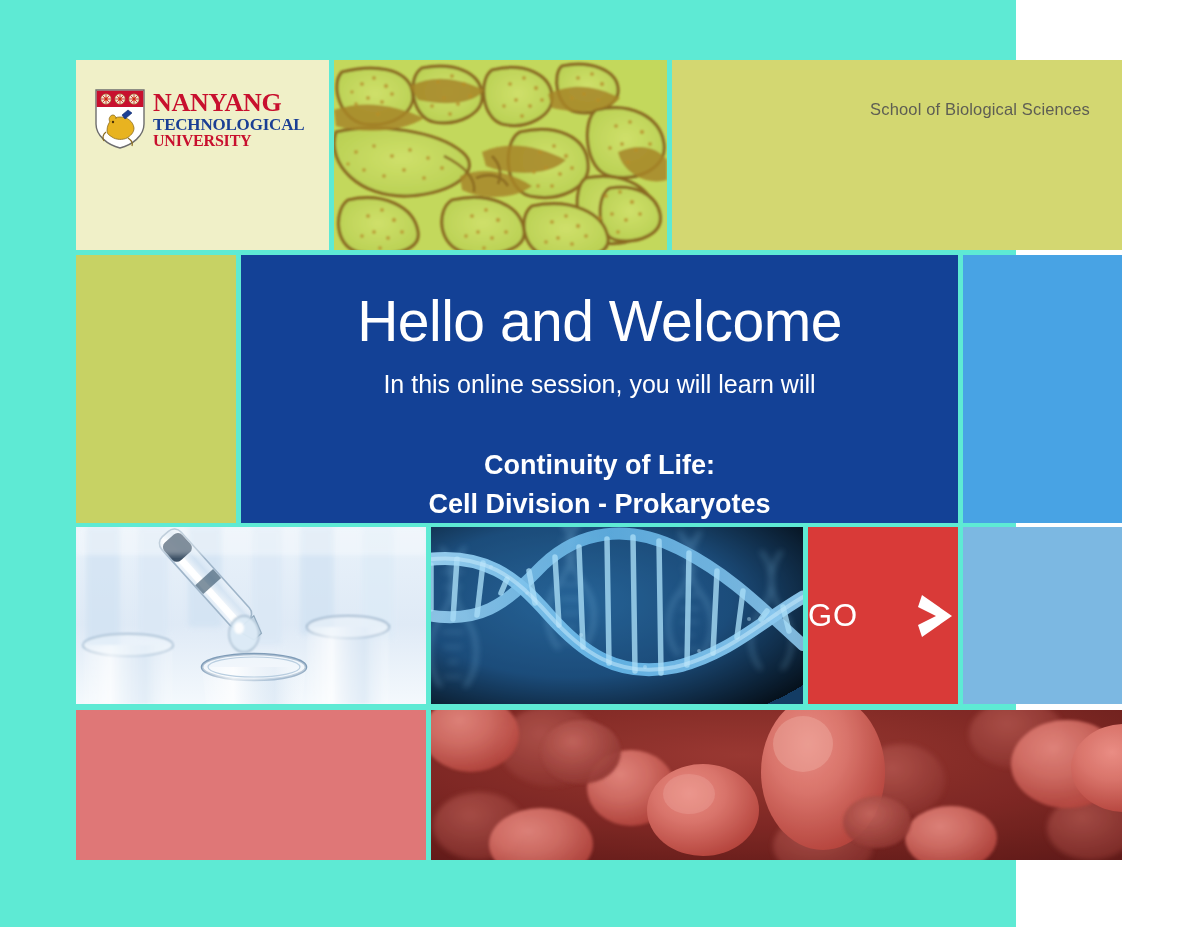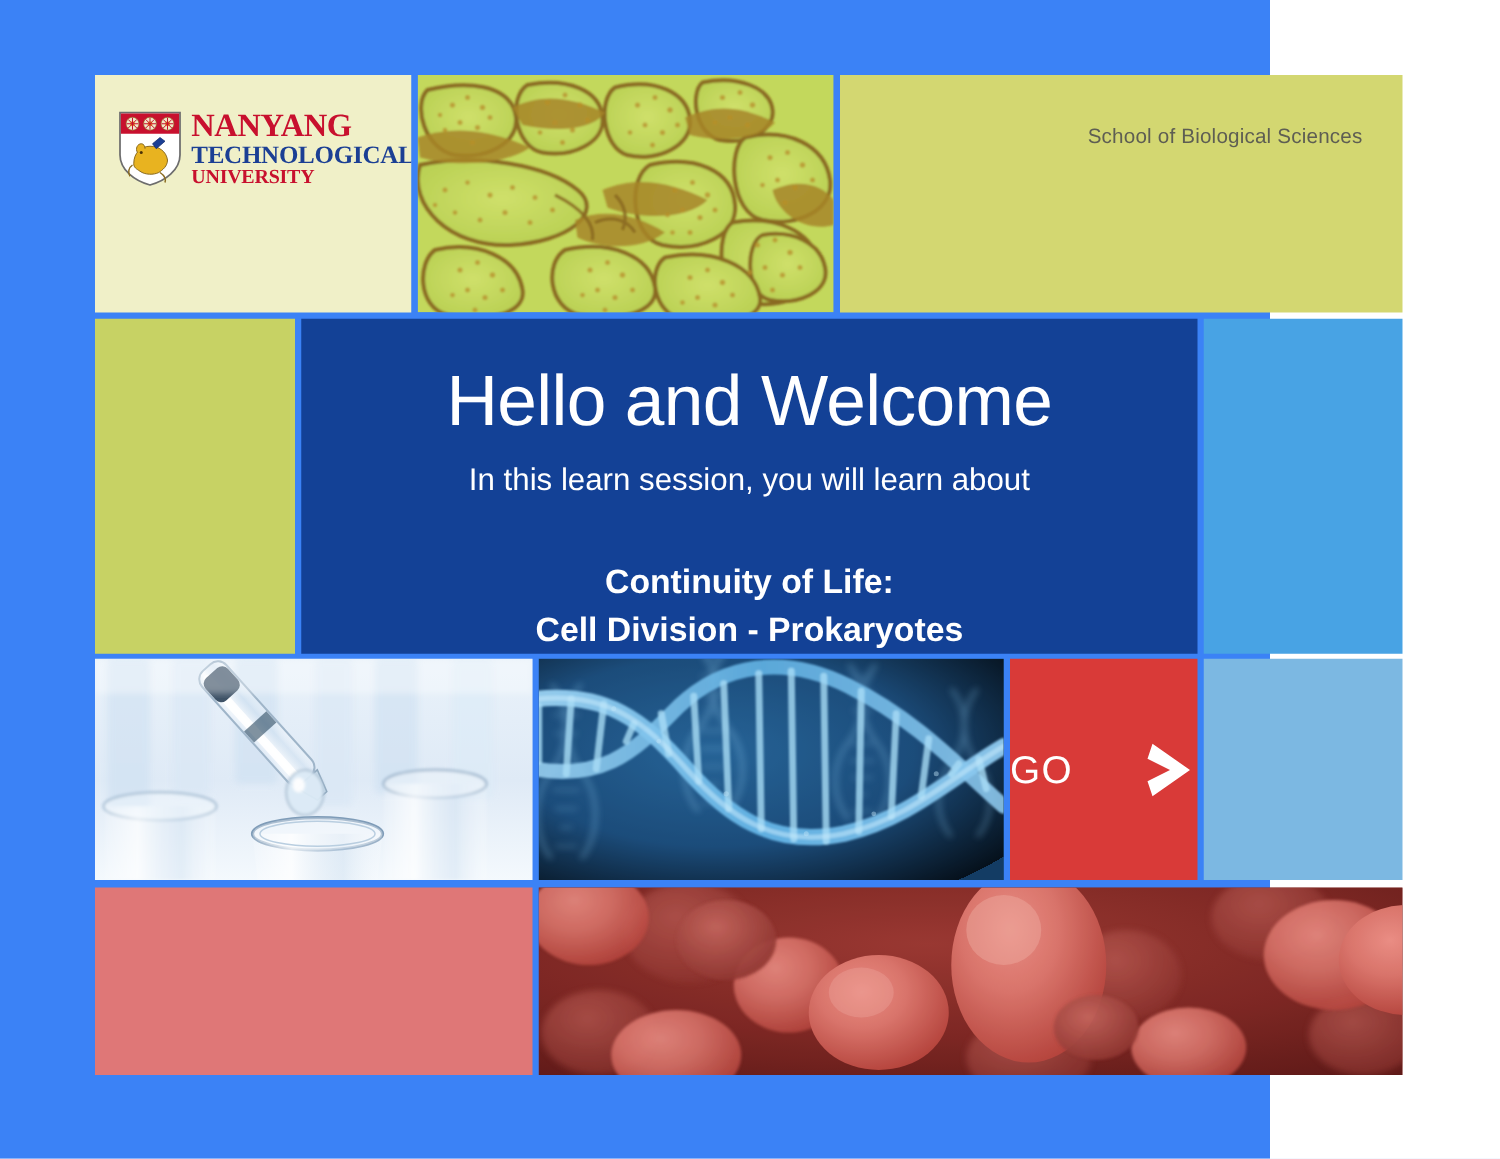--- a/index.html
+++ b/index.html
@@ -6,21 +6,21 @@
   * { box-sizing: border-box; margin: 0; padding: 0; }
   html, body {
     width: 1200px; height: 927px;
     background: #ffffff;
     font-family: "Liberation Sans", sans-serif;
     overflow: hidden;
   }
   .slide {
     position: relative;
     width: 1016px; height: 927px;
-    background: #3b82f6;
+    background: #5eead4;
   }
   .tile { position: absolute; overflow: hidden; }
 
   
   #tile-logo {
     left: 76px; top: 60px; width: 253px; height: 190px;
     background: #f0f0c8;
   }
   .logo-wrap {
     position: absolute; left: 18px; top: 28px;
@@ -28,21 +28,21 @@
   }
   .crest { width: 52px; height: 62px; flex: 0 0 auto; }
   .logo-text { line-height: 1.0; }
   .logo-text .l1 {
     font-family: "Liberation Serif", serif;
     font-weight: bold; font-size: 26px; letter-spacing: -0.3px;
     color: #c8102e; display: block;
   }
   .logo-text .l2 {
     font-family: "Liberation Serif", serif;
-    font-weight: bold; font-size: 20px; letter-spacing: -0.2px;
+    font-weight: bold; font-size: 17px; letter-spacing: -0.2px;
     color: #1b3f94; display: block;
   }
   .logo-text .l3 {
     font-family: "Liberation Serif", serif;
     font-weight: bold; font-size: 16px; letter-spacing: -0.2px;
     color: #c8102e; display: block;
   }
 
   #tile-micrograph {
     left: 334px; top: 60px; width: 333px; height: 190px;
@@ -311,21 +311,21 @@
 
   <div class="tile" id="tile-school">
     <span class="school-label">School of Biological Sciences</span>
   </div>
 
   <div class="tile" id="tile-olive-left"></div>
 
   <div class="tile" id="tile-welcome">
     <div class="welcome-inner">
       <div class="welcome-title">Hello and Welcome</div>
-      <div class="welcome-sub">In this learn session, you will learn about</div>
+      <div class="welcome-sub">In this online session, you will learn will</div>
       <div class="welcome-topic">
         <div>Continuity of Life:</div>
         <div>Cell Division - Prokaryotes</div>
       </div>
     </div>
   </div>
 
   <div class="tile" id="tile-blue-right"></div>
 
   <div class="tile" id="tile-pipette">

